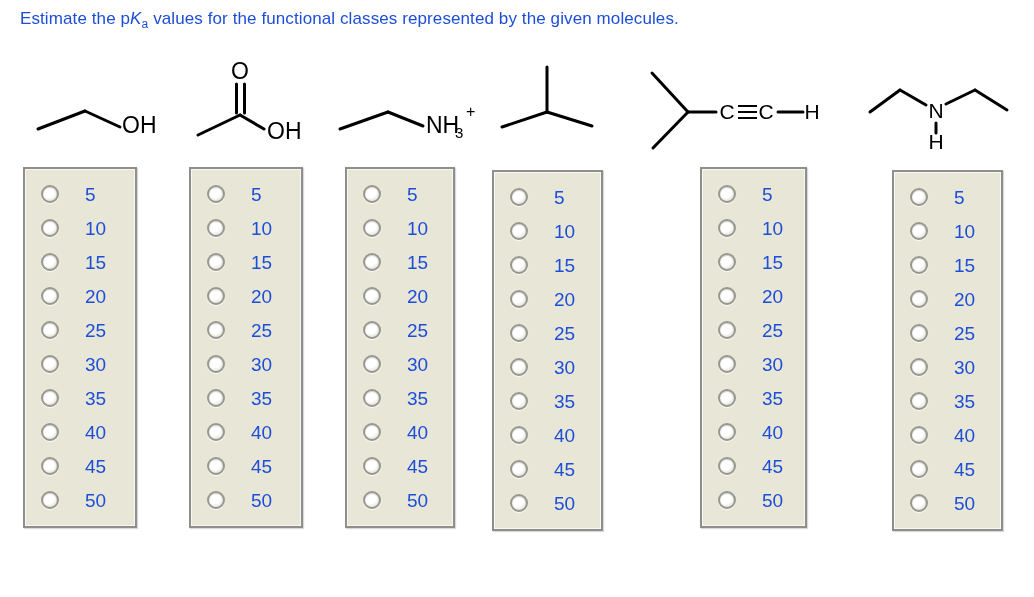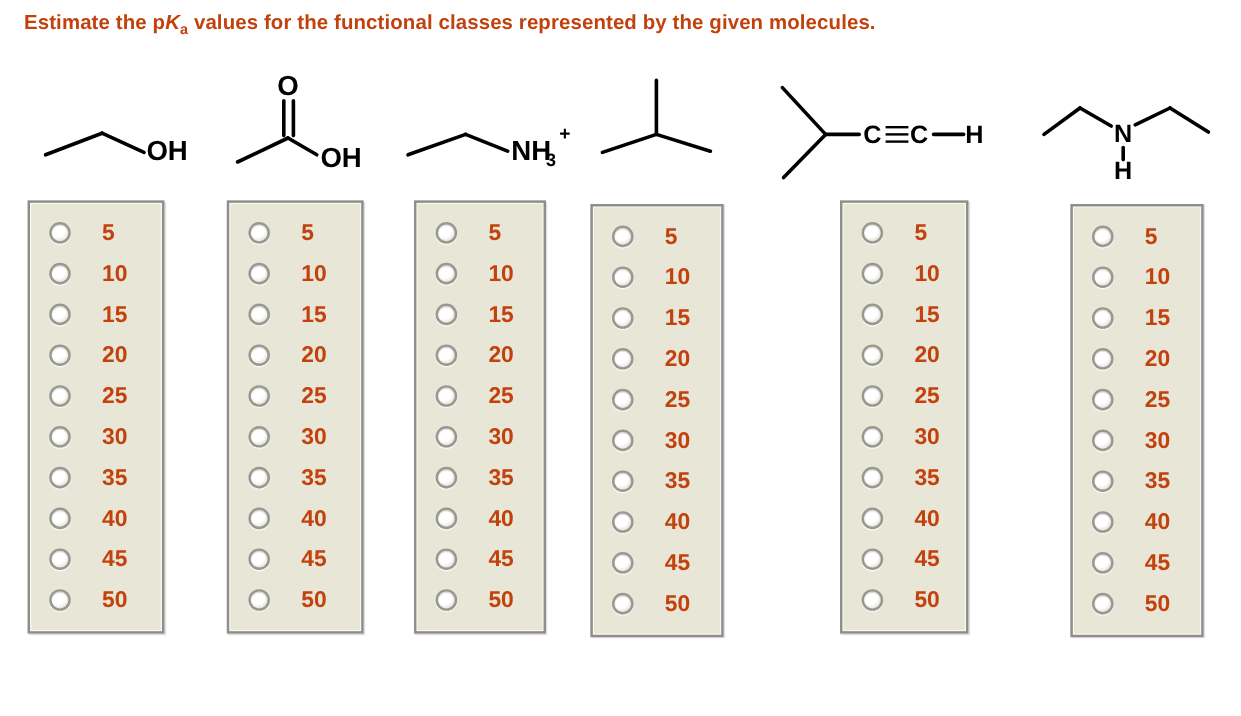--- a/index.html
+++ b/index.html
@@ -1,18 +1,18 @@
 <!DOCTYPE html>
 <html><head>
 <meta charset="utf-8">
 <style>
   html,body{margin:0;padding:0;background:#fff;}
   #screen{
     position:relative;width:1034px;height:597px;background:#ffffff;overflow:hidden;
-    font-family:"Liberation Sans",sans-serif;color:#c2410c;font-weight:bold;
+    font-family:"Liberation Sans",sans-serif;color:#1d4ed8;
   }
   .title{position:absolute;left:20px;top:9px;font-size:17px;letter-spacing:.1px;}
   .title i{font-style:italic;}
   .title sub{font-size:12px;}
   #mol-canvas{position:absolute;left:0;top:0;pointer-events:none;}
   #mol-canvas line{stroke:#000;stroke-width:3;stroke-linecap:round;}
   #mol-canvas line.thin{stroke-width:2;stroke-linecap:butt;}
   #mol-canvas text{fill:#000;font-family:"Liberation Sans",sans-serif;}
   .atom{font-size:23px;}
   .atom-sm{font-size:21px;}

